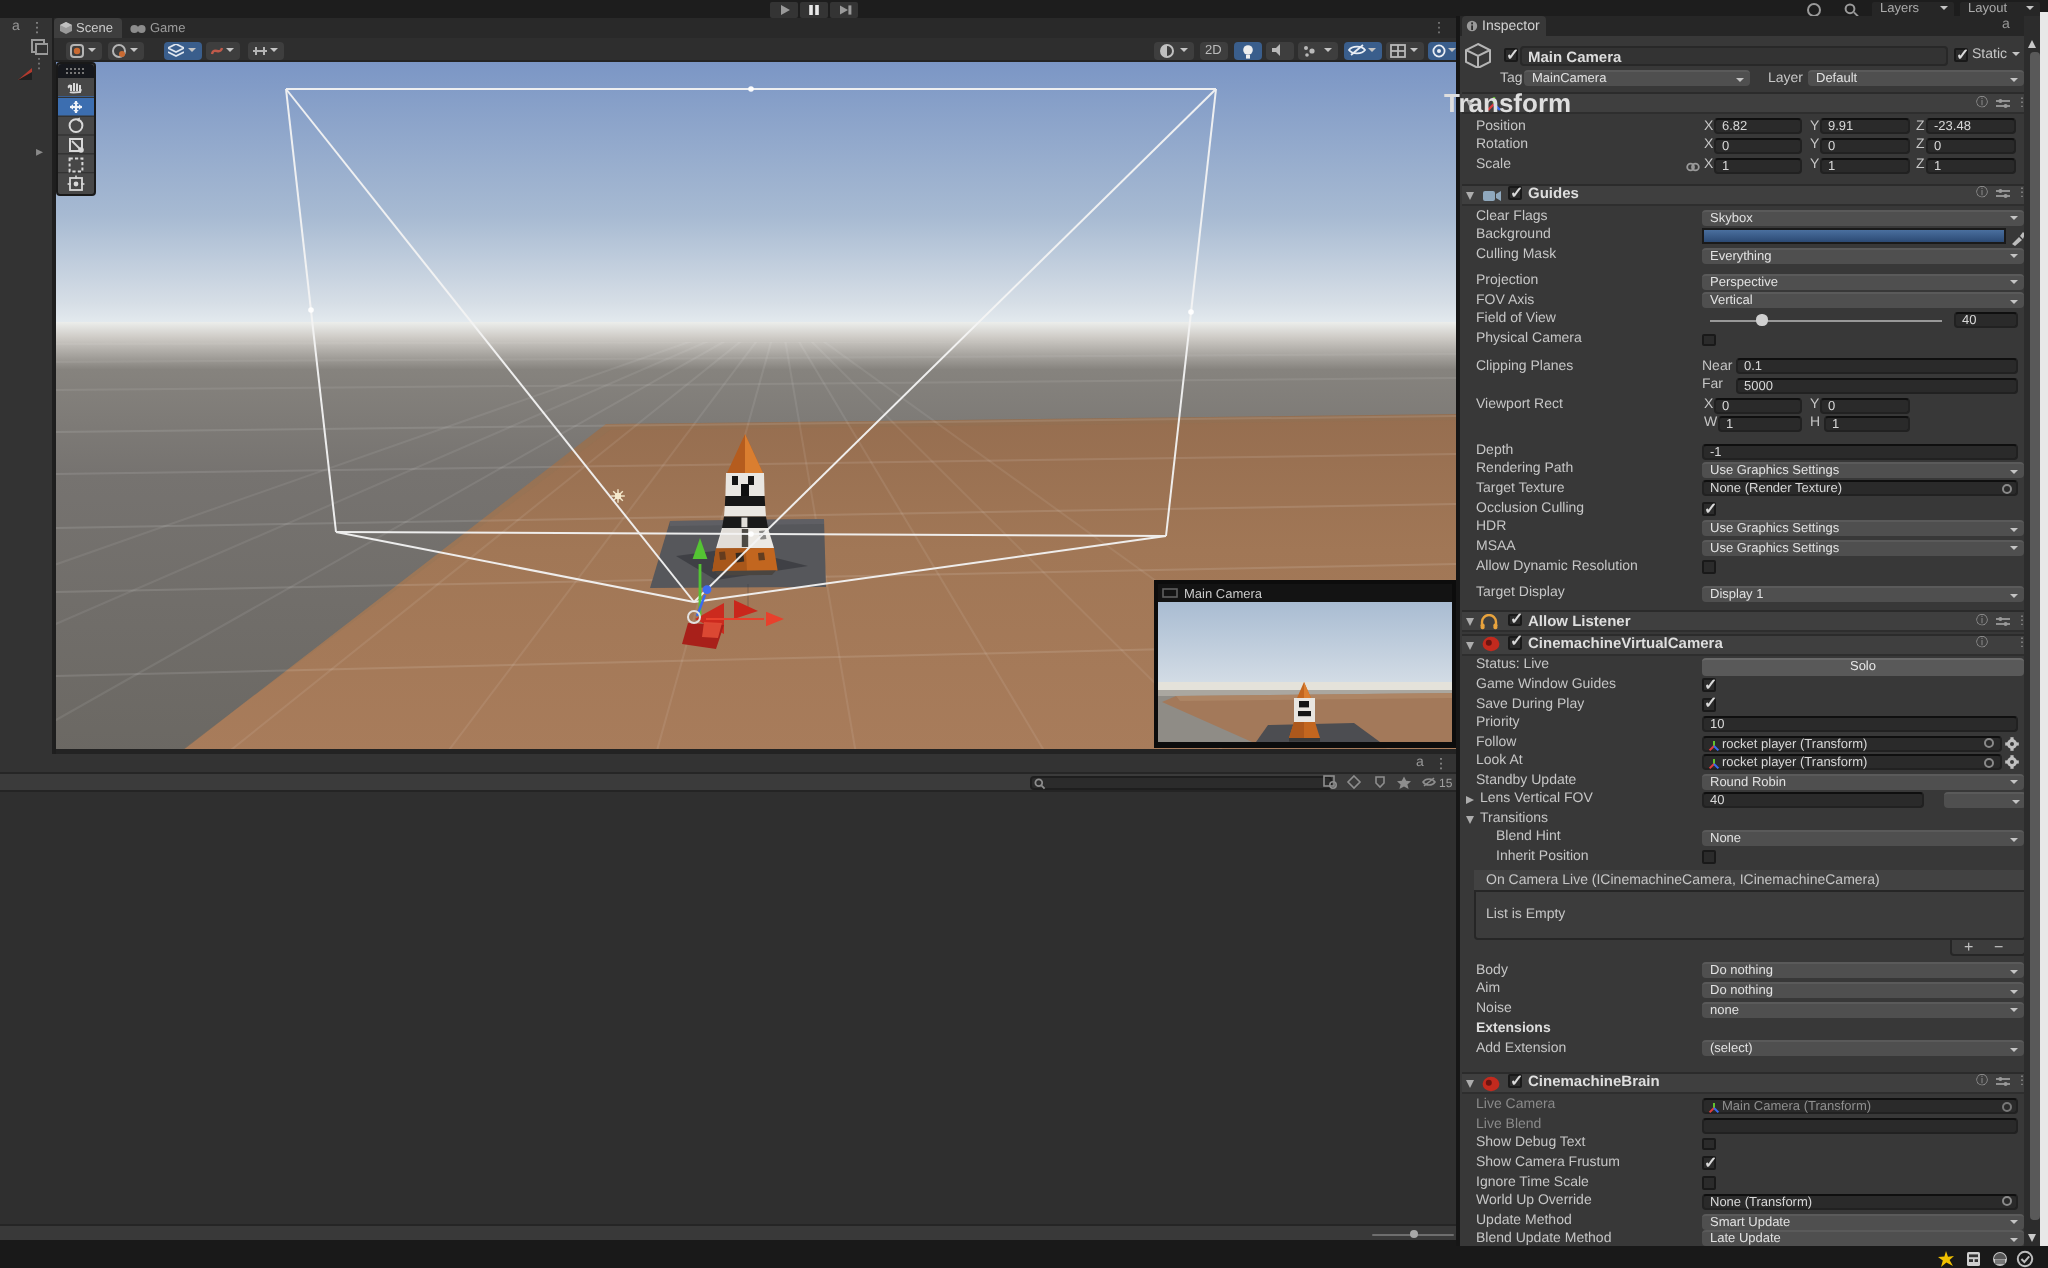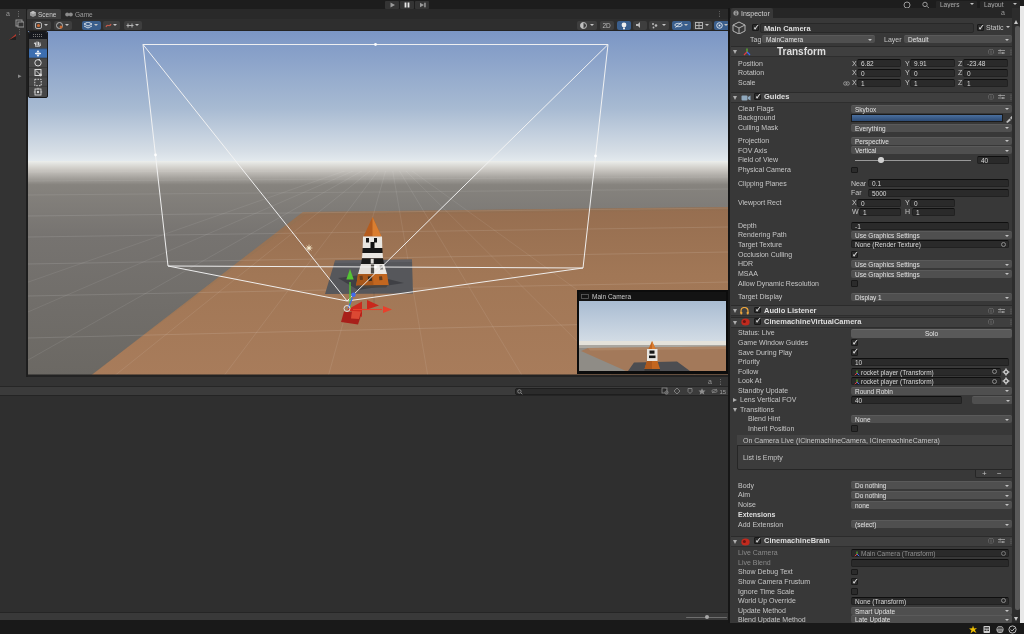--- a/index.html
+++ b/index.html
@@ -391,21 +391,21 @@
     <div class="dd" style="left:762px;top:35.3px;width:113px;">MainCamera<span class="dda"></span></div>
     <div class="lb" style="left:884px;top:35.5px;">Layer</div>
     <div class="dd" style="left:904px;top:35.3px;width:108px;">Default<span class="dda"></span></div>
     <div class="hdr" style="top:46px;"></div>
     <span class="foldd" style="left:733px;top:50px;"></span>
     <svg style="left:743px;top:48px" width="8" height="8" viewBox="0 0 8 8">
       <line x1="4" y1="4" x2="4" y2="0.5" stroke="#61c22e" stroke-width="1.2"></line>
       <line x1="4" y1="4" x2="1" y2="7" stroke="#e23c3c" stroke-width="1.2"></line>
       <line x1="4" y1="4" x2="7" y2="7" stroke="#3a6af0" stroke-width="1.2"></line>
     </svg>
-    <div class="lb bold" style="left:777px;top:48px;font-size:10px;">Transform</div>
+    <div class="lb bold" style="left:722px;top:48px;font-size:13px;">Transform</div>
     <div class="hic" style="left:988px;top:49px;">ⓘ</div>
     <svg class="abs" style="left:998px;top:49px" width="7" height="6" viewBox="0 0 7 6">
       <g stroke="#9a9a9a" stroke-width="0.9">
         <line x1="0" y1="1.5" x2="7" y2="1.5"></line>
         <line x1="0" y1="4" x2="7" y2="4"></line>
       </g>
       <circle cx="2.2" cy="1.5" r="1" fill="#9a9a9a"></circle>
       <circle cx="4.8" cy="4" r="1" fill="#9a9a9a"></circle>
     </svg>
     <div class="hic" style="left:1008px;top:49px;">⋮</div>
@@ -505,21 +505,21 @@
     <div class="dd" style="left:851px;top:292.8px;width:161px;">Display 1<span class="dda"></span></div>
     <div class="hdr" style="top:305px;"></div>
     <span class="foldd" style="left:733px;top:309px;"></span>
     <svg style="left:740px;top:306.5px" width="9" height="8" viewBox="0 0 9 8">
       <path d="M1 6 L1 4 a3.5 3.5 0 0 1 7 0 L8 6" fill="none" stroke="#e8a33d" stroke-width="1.2"></path>
       <rect x="0.3" y="4.8" width="2" height="2.8" rx="0.8" fill="#e8a33d"></rect>
       <rect x="6.7" y="4.8" width="2" height="2.8" rx="0.8" fill="#e8a33d"></rect>
     </svg>
     <div class="cb" style="left:754px;top:306.9px;"></div>
     <div class="ck" style="left:755px;top:307.1px;">✓</div>
-    <div class="lb bold" style="left:764px;top:306.5px;font-size:7.5px;">Audio Listener</div>
+    <div class="lb bold" style="left:764px;top:306.5px;font-size:7.5px;">Allow Listener</div>
     <div class="hic" style="left:988px;top:307.5px;">ⓘ</div>
     <svg class="abs" style="left:998px;top:307.5px" width="7" height="6" viewBox="0 0 7 6">
       <g stroke="#9a9a9a" stroke-width="0.9">
         <line x1="0" y1="1.5" x2="7" y2="1.5"></line>
         <line x1="0" y1="4" x2="7" y2="4"></line>
       </g>
       <circle cx="2.2" cy="1.5" r="1" fill="#9a9a9a"></circle>
       <circle cx="4.8" cy="4" r="1" fill="#9a9a9a"></circle>
     </svg>
     <div class="hic" style="left:1008px;top:307.5px;">⋮</div>

